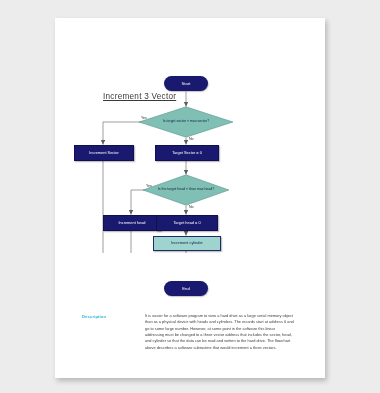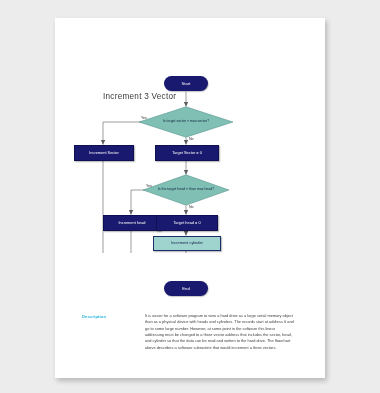--- a/index.html
+++ b/index.html
@@ -32,20 +32,21 @@
   }
 
   .title {
     position: absolute;
     left: 48px;
     top: 74px;
     font-size: 8.2px;
     color: #3a3a3a;
     letter-spacing: 0.25px;
     white-space: nowrap;
+    text-decoration: underline;
   }
 
   
   .term {
     position: absolute;
     background: #191970;
     border-radius: 999px;
     color: #ffffff;
     font-size: 4.2px;
     display: flex;

